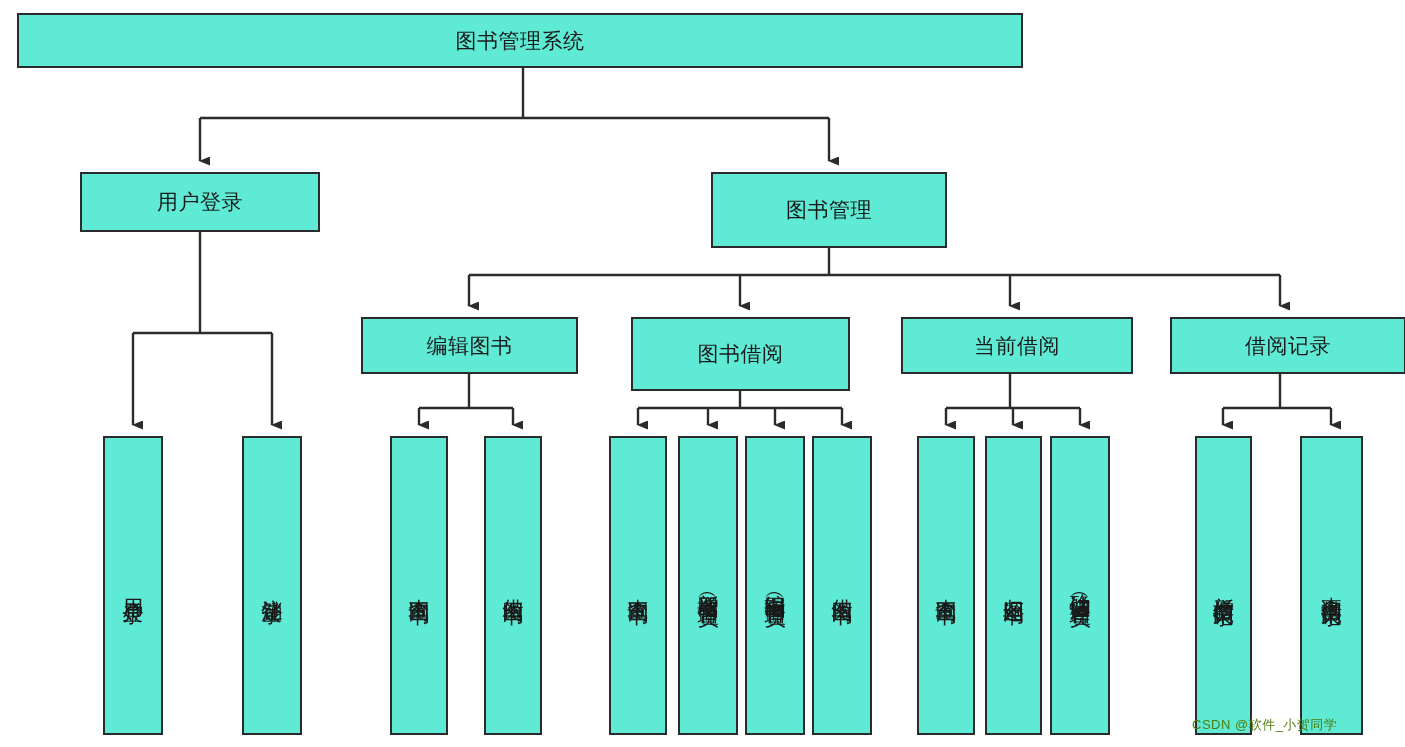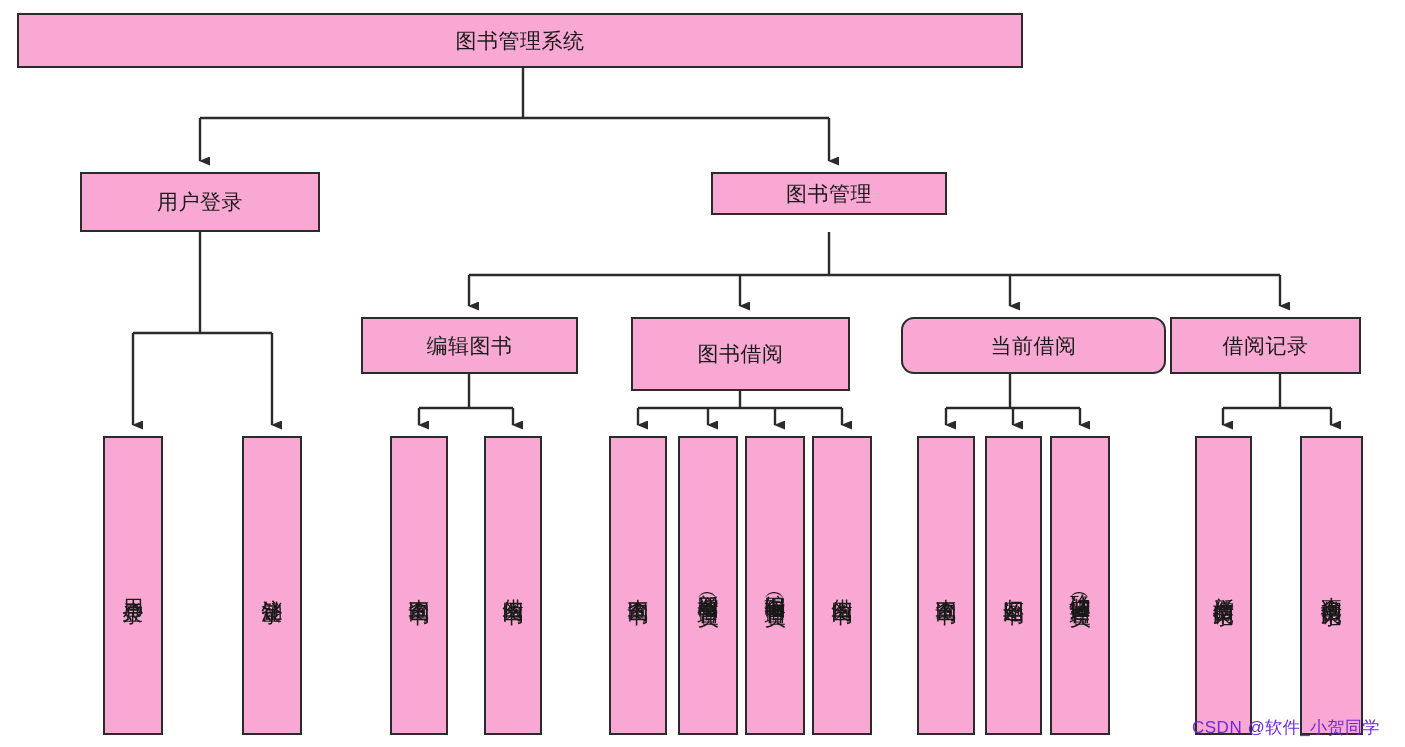--- a/index.html
+++ b/index.html
@@ -21,21 +21,21 @@
     position: absolute;
     left: 0;
     top: 0;
     width: 1405px;
     height: 747px;
     pointer-events: none;
   }
   .node {
     position: absolute;
     box-sizing: border-box;
-    background: #f9a8d4;
+    background: #5eead4;
     border: 2px solid #2b2b2b;
     display: flex;
     align-items: center;
     justify-content: center;
     overflow: hidden;
   }
   .node .lbl {
     color: #1a1a1a;
     text-align: center;
     line-height: 1.22;
@@ -52,22 +52,22 @@
   .node.vertical .lbl {
     writing-mode: vertical-rl;
     text-orientation: upright;
     font-size: 21px;
     line-height: 1.05;
     letter-spacing: 2px;
     white-space: nowrap;
   }
   #watermark {
     position: absolute;
-    color: #6d28d9;
-    font-size: 17px;
+    color: #4d7c0f;
+    font-size: 13px;
     white-space: nowrap;
     letter-spacing: 0.5px;
   }
 </style>
 </head>
 <body>
 
 <div id="canvas">
 
   <svg id="edges" viewBox="0 0 1405 747">
@@ -113,33 +113,33 @@
       </g>
   </svg>
 
   <div id="nodes-layer">
       <div class="node horizontal" style="left: 17px; top: 13px; width: 1006px; height: 55px;">
         <span class="lbl">图书管理系统</span>
       </div>
       <div class="node horizontal" style="left: 80px; top: 172px; width: 240px; height: 60px;">
         <span class="lbl">用户登录</span>
       </div>
-      <div class="node horizontal" style="left: 711px; top: 172px; width: 236px; height: 43px;">
+      <div class="node horizontal" style="left: 711px; top: 172px; width: 236px; height: 76px;">
         <span class="lbl">图书管理</span>
       </div>
       <div class="node horizontal" style="left: 361px; top: 317px; width: 217px; height: 57px;">
         <span class="lbl">编辑图书</span>
       </div>
       <div class="node horizontal" style="left: 631px; top: 317px; width: 219px; height: 74px;">
         <span class="lbl">图书借阅</span>
       </div>
-      <div class="node horizontal" style="left: 901px; top: 317px; width: 265px; height: 57px; border-radius: 13px;">
+      <div class="node horizontal" style="left: 901px; top: 317px; width: 232px; height: 57px;">
         <span class="lbl">当前借阅</span>
       </div>
-      <div class="node horizontal" style="left: 1170px; top: 317px; width: 191px; height: 57px;">
+      <div class="node horizontal" style="left: 1170px; top: 317px; width: 236px; height: 57px;">
         <span class="lbl">借阅记录</span>
       </div>
       <div class="node vertical" style="left: 103px; top: 436px; width: 60px; height: 299px;">
         <span class="lbl">用户登录</span>
       </div>
       <div class="node vertical" style="left: 242px; top: 436px; width: 60px; height: 299px;">
         <span class="lbl">注销登录</span>
       </div>
       <div class="node vertical" style="left: 390px; top: 436px; width: 58px; height: 299px;">
         <span class="lbl">查询图书</span>

